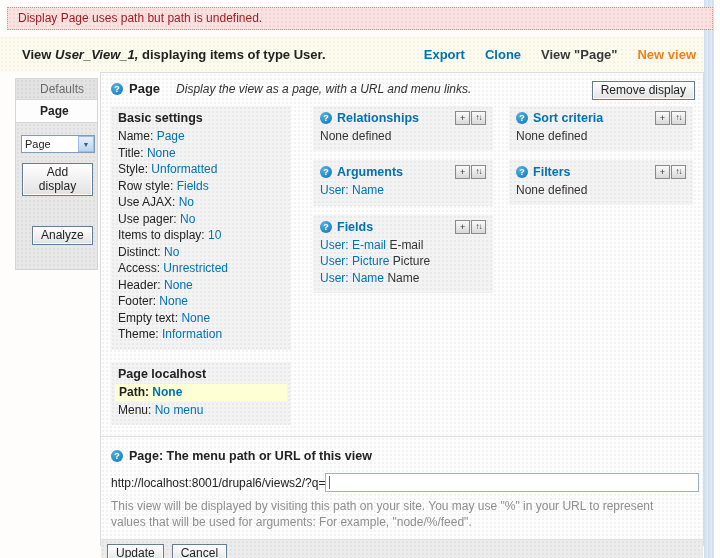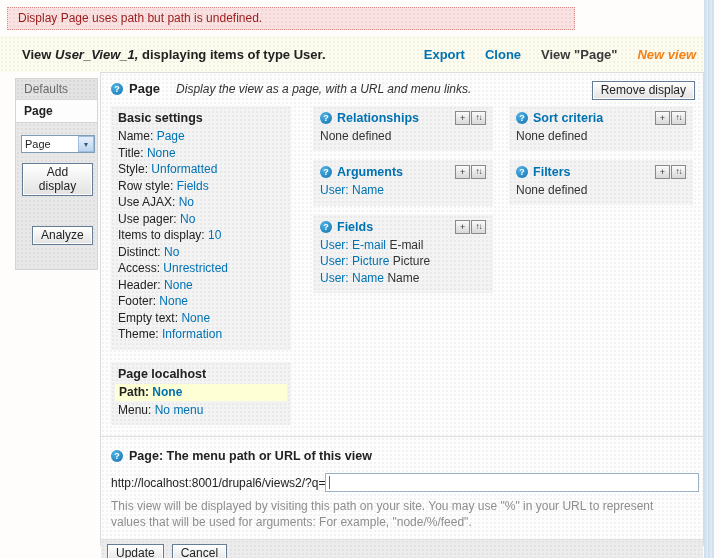--- a/index.html
+++ b/index.html
@@ -5,39 +5,39 @@
   * { margin:0; padding:0; box-sizing:border-box; }
   html,body { width:720px; height:558px; background:#fefdfb; overflow:hidden;
     font-family:"Liberation Sans", sans-serif; font-size:12px; color:#333; position:relative; }
 
   
   .right-strip { position:absolute; left:704px; top:0; width:10px; height:558px;
     background:linear-gradient(90deg,#cddcec,#e3edf6);
     background-size:4px 4px; }
 
   
-  .error-box { position:absolute; left:7px; top:7px; width:568px; height:23px;
+  .error-box { position:absolute; left:7px; top:7px; width:706px; height:23px;
     background:#f9e2e2; border:1px dotted #d98a8a; color:#9b1b1b;
     padding:3px 10px; font-size:12px;
     background-image:radial-gradient(#f3d3d3 1px, transparent 1px); background-size:4px 4px; }
 
   
   .header-bar { position:absolute; left:0; top:36px; width:704px; height:36px;
     background:#fbfbef; display:flex; align-items:center; padding:0 8px 0 22px;
     background-image:radial-gradient(#f3f3df 1px, transparent 1px); background-size:4px 4px; }
   .header-title { font-weight:bold; font-size:13px; color:#222; }
   .header-title .vname { font-style:italic; }
   .header-links { margin-left:auto; display:flex; gap:20px; font-weight:bold; font-size:13px; }
   .hlink { color:#0172b2; text-decoration:none; cursor:pointer; }
   .hlink-dark { color:#3a3a3a; }
-  .hlink-orange { color:#f28118; font-style:italic; }
+  .hlink-orange { color:#f28118; }
 
   
   .sidebar { position:absolute; left:15px; top:78px; width:83px; }
-  .tab { height:21px; line-height:21px; padding-left:8px; border:1px solid #d6d6d6; border-bottom:none; }
+  .tab { height:21px; line-height:21px; padding-left:24px; border:1px solid #d6d6d6; border-bottom:none; }
   .tab-inactive { background:#e3e3e3; color:#6b6b6b;
     background-image:radial-gradient(#d8d8d8 1px, transparent 1px); background-size:4px 4px; cursor:pointer; }
   .tab-active { background:#fdfdfd; color:#222; font-weight:bold; height:23px; line-height:23px; }
   .side-box { background:#e8e8e8; border:1px solid #d4d4d4; padding:12px 4px 14px 4px; height:148px;
     background-image:radial-gradient(#dedede 1px, transparent 1px); background-size:4px 4px; }
   .fake-select { width:74px; height:18px; background:#fff; border:1px solid #7f9db9;
     display:flex; align-items:center; margin:0 0 0 1px; cursor:pointer; }
   .fake-select .sel-text { flex:1; padding-left:3px; font-size:11px; color:#222; }
   .sel-btn { width:16px; height:16px; background:linear-gradient(#e6f0fb,#bcd4ee);
     border:1px solid #9ebcdd; font-size:7px; color:#365a82; display:flex; align-items:center; justify-content:center; }

